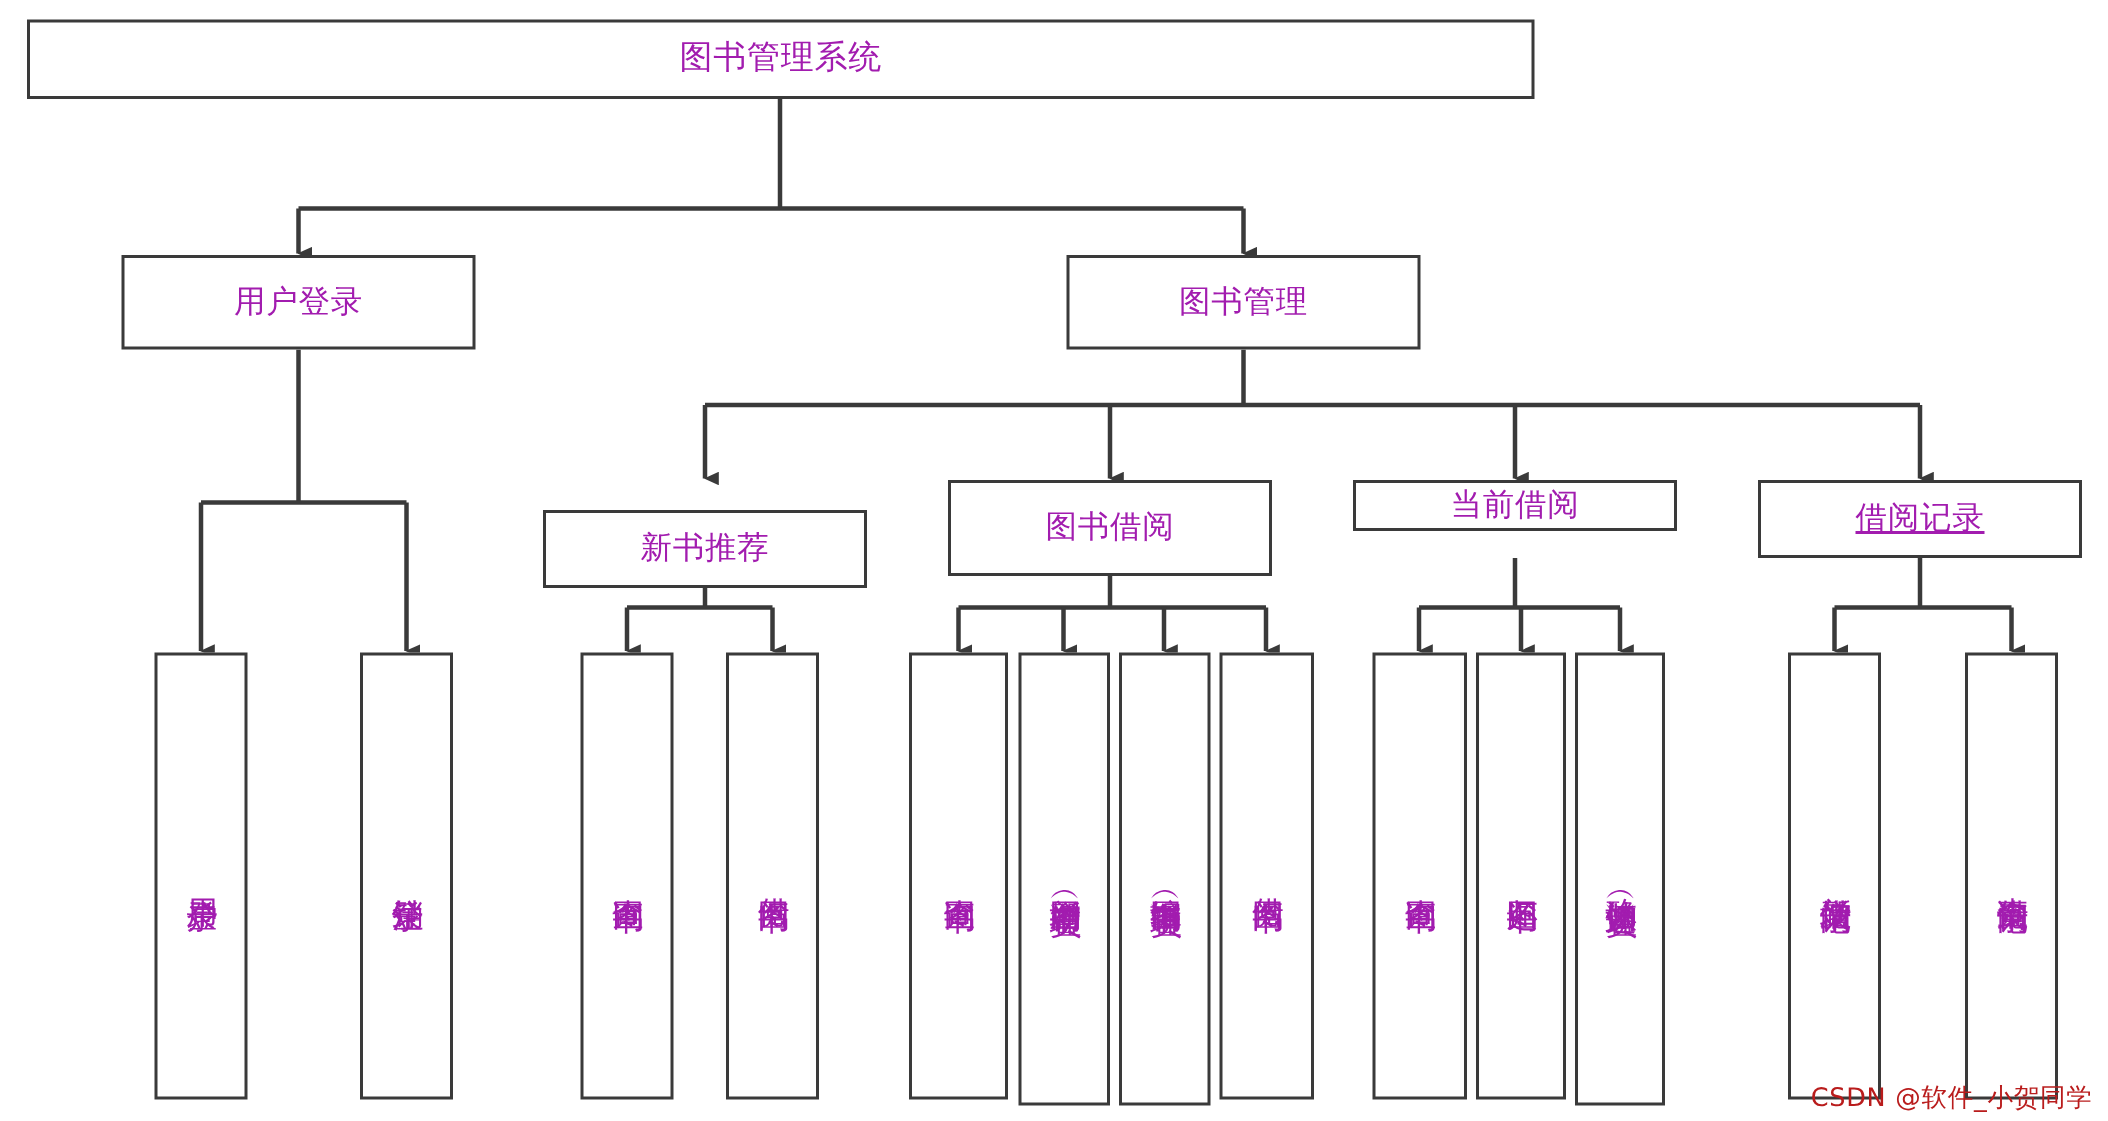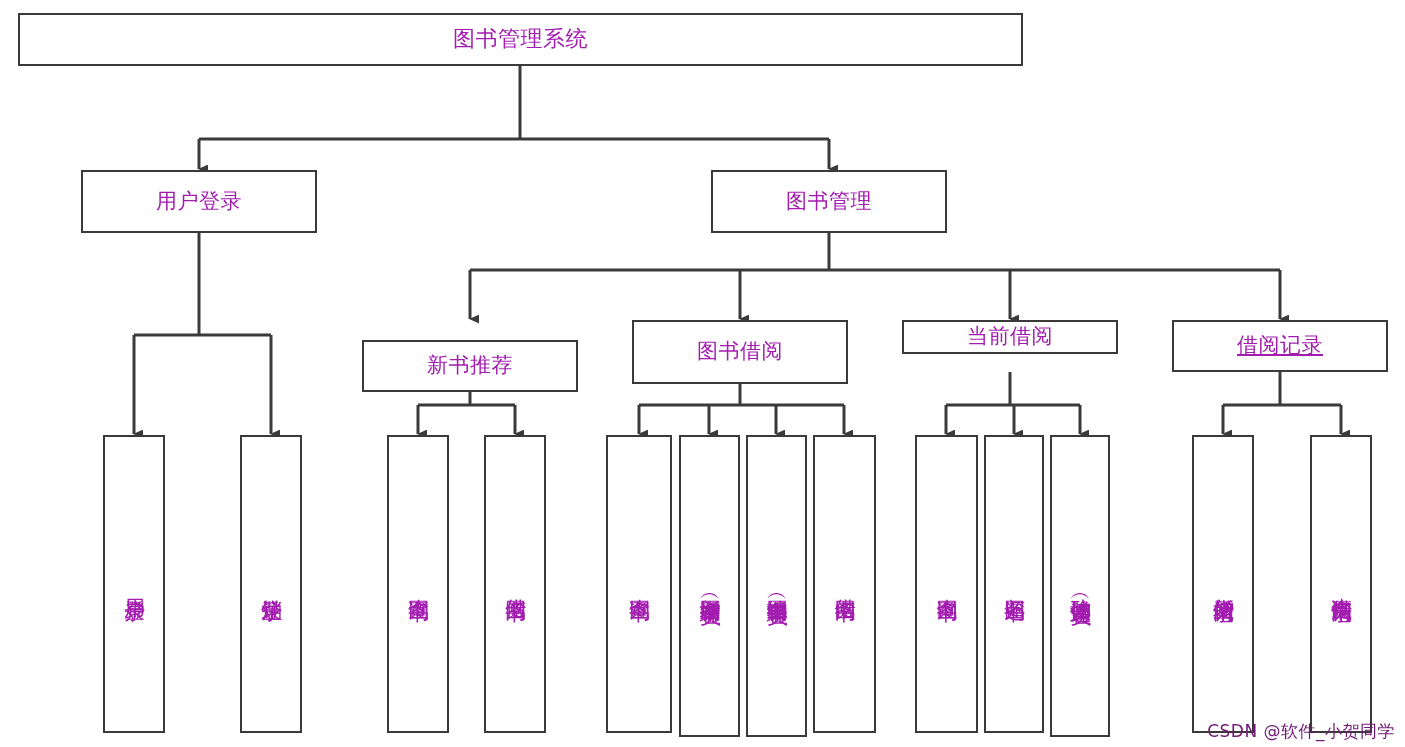--- a/index.html
+++ b/index.html
@@ -20,21 +20,21 @@
   }
   .node.v{padding:4px 0;}
   .node.v .label{
     writing-mode:vertical-rl;text-orientation:upright;
     font-size:21px;line-height:1.32;letter-spacing:1px;
     white-space:nowrap;display:block;
   }
   .node.root .label{font-size:22px;}
   #watermark{
     position:absolute;right:10px;bottom:4px;
-    font-size:17px;color:#701a75;white-space:nowrap;
+    font-size:17px;color:#b91c1c;white-space:nowrap;
     letter-spacing:.5px;
   }
 </style>
 </head>
 <body>
 
 <div id="diagram-root">
 
   <svg id="wires" viewBox="0 0 1405 747" xmlns="http://www.w3.org/2000/svg">
     <defs>

